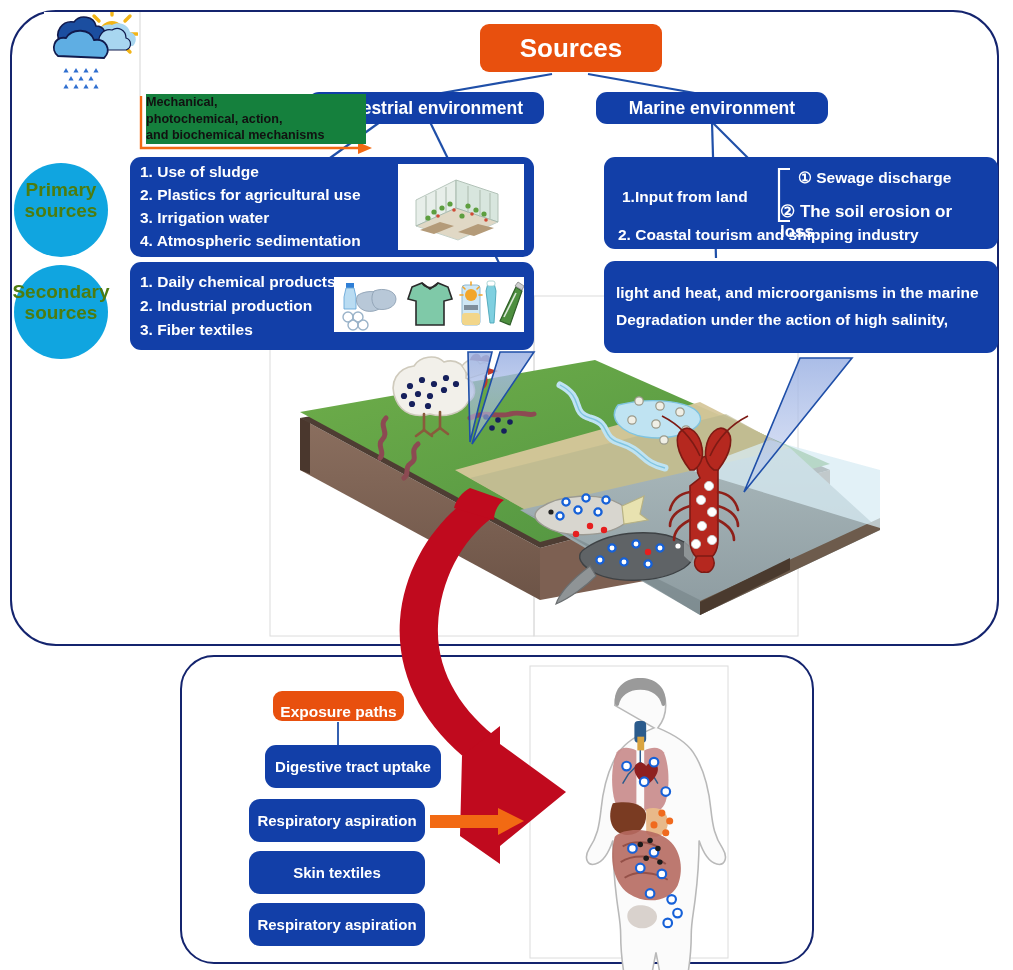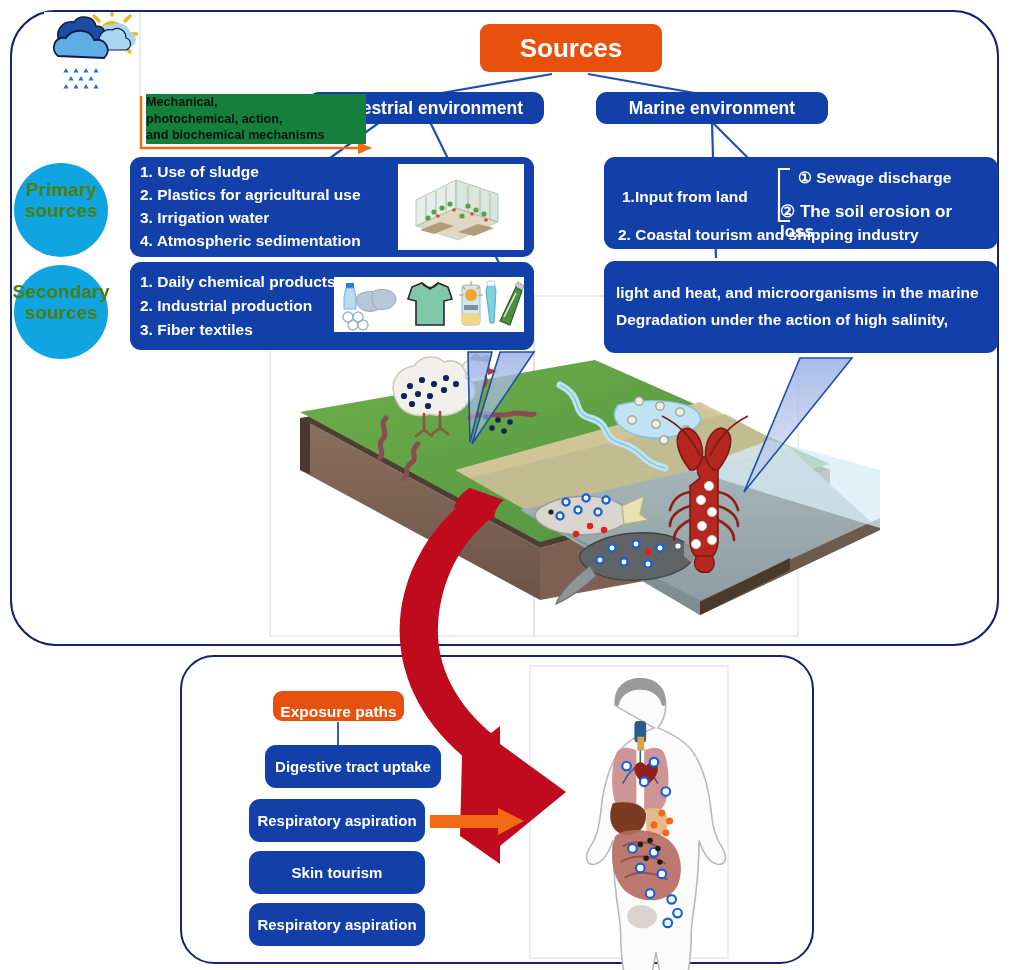--- a/index.html
+++ b/index.html
@@ -533,20 +533,20 @@
 
   <div class="bluebox layer-boxes" style="left:249px;top:745px;width:176px;height:43px;font-size:15px;justify-content:center;z-index:30;margin-left:16px;">
     <span>Digestive tract uptake</span>
   </div>
 
   <div class="bluebox layer-boxes" style="left:249px;top:799px;width:176px;height:43px;font-size:15px;justify-content:center;z-index:30;">
     <span>Respiratory aspiration</span>
   </div>
 
   <div class="bluebox layer-boxes" style="left:249px;top:851px;width:176px;height:43px;font-size:15px;justify-content:center;z-index:30;">
-    <span>Skin tourism</span>
+    <span>Skin textiles</span>
   </div>
 
   <div class="bluebox layer-boxes" style="left:249px;top:903px;width:176px;height:43px;font-size:15px;justify-content:center;z-index:30;">
     <span>Respiratory aspiration</span>
   </div>
 
 </div>
 
 </body></html>

